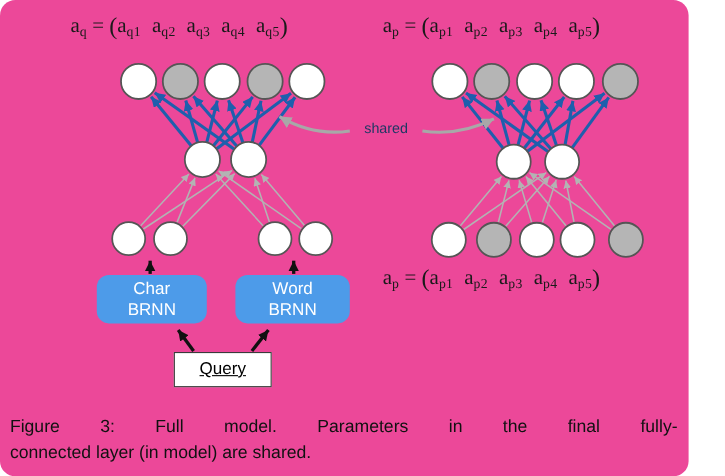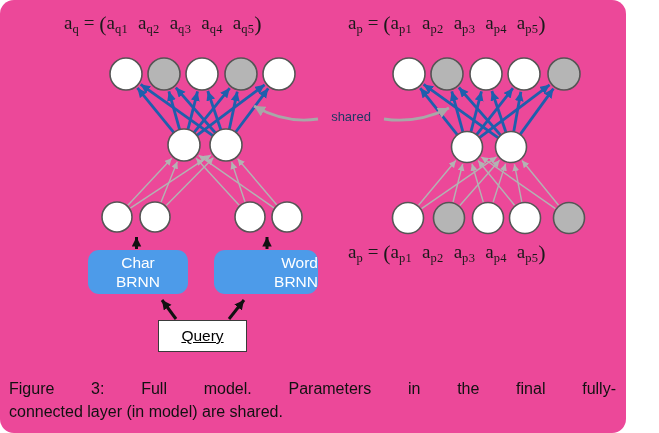--- a/index.html
+++ b/index.html
@@ -30,21 +30,21 @@
   }
 
   
   .brnn-box {
     position: absolute; border-radius: 11px; background: #4d9be9;
     color: #ffffff; font-size: 15.5px; line-height: 19px; text-align: center;
     display: flex; flex-direction: column; justify-content: center;
     font-family: "Liberation Sans", sans-serif;
   }
   #char-brnn-box { left: 88px; top: 250px; width: 100px; height: 44px; }
-  #word-brnn-box { left: 214px; top: 250px; width: 104px; height: 44px; text-align: right; }
+  #word-brnn-box { left: 214px; top: 250px; width: 104px; height: 44px; }
 
   
   .query-box {
     position: absolute; left: 158px; top: 320px; width: 87px; height: 30px;
     background: #ffffff; border: 1.4px solid #3a3a3a; color: #000;
     font-size: 15.5px; display: flex; align-items: center; justify-content: center;
     font-family: "Liberation Sans", sans-serif;
     text-decoration: underline;
   }
 

